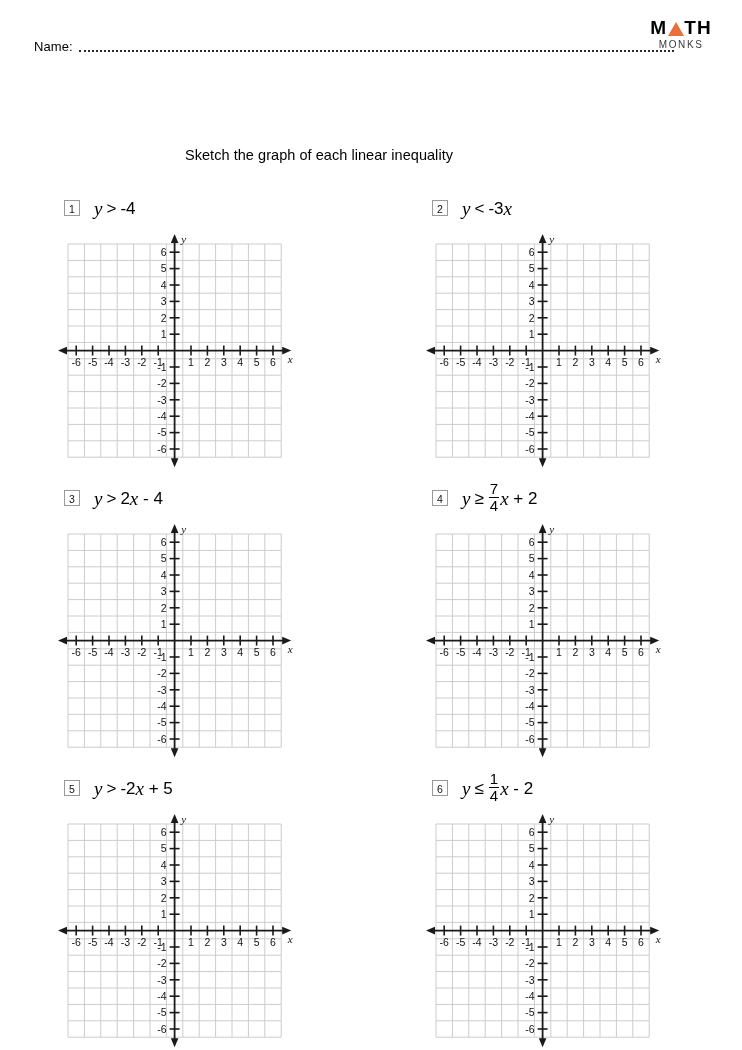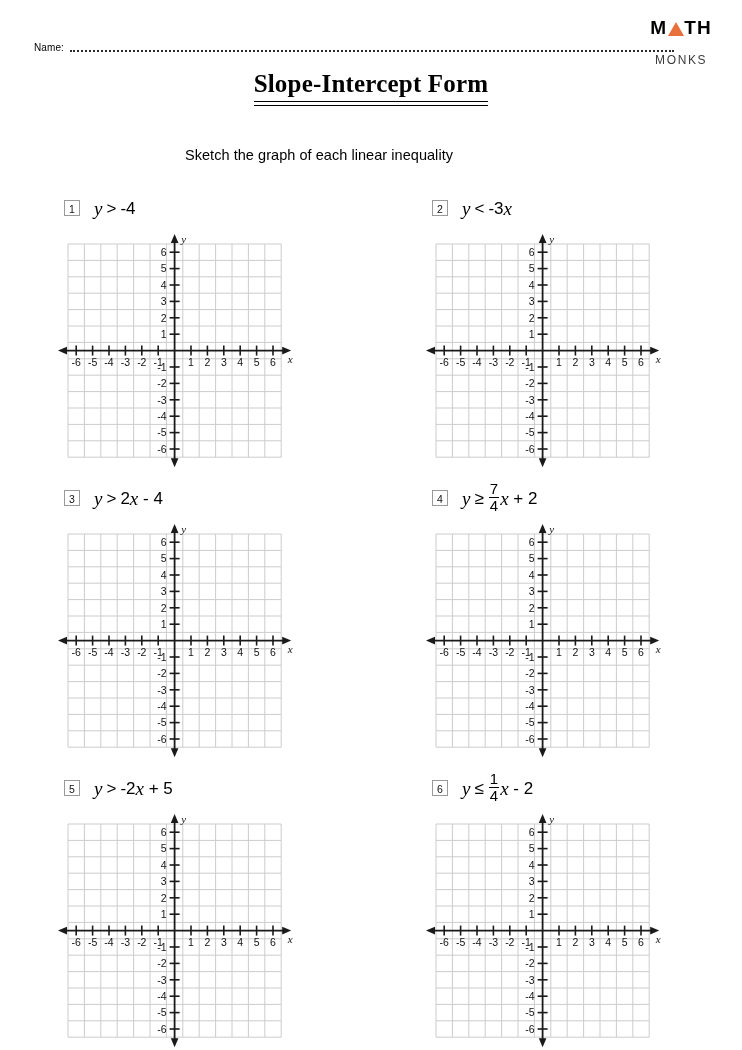--- a/index.html
+++ b/index.html
@@ -20,21 +20,21 @@
   .name-row {
     position: absolute;
     left: 34px;
     top: 26px;
     width: 640px;
     height: 28px;
     display: flex;
     align-items: flex-end;
   }
   .name-label {
-    font-size: 10px;
+    font-size: 13px;
     letter-spacing: 0.1px;
     line-height: 1;
     padding-bottom: 1px;
     white-space: nowrap;
   }
   .name-line {
     flex: 1;
     margin-left: 6px;
     margin-bottom: 2px;
     border-bottom: 2px dotted #2b2b2b;
@@ -62,23 +62,23 @@
     height: 0;
     border-left: 8px solid transparent;
     border-right: 8px solid transparent;
     border-bottom: 14px solid #e8703a;
     display: inline-block;
     margin: 0 0.5px;
     position: relative;
     top: 1px;
   }
   .logo-sub {
-    font-size: 12px;
+    font-size: 10px;
     letter-spacing: 1.6px;
-    margin-top: 17px;
+    margin-top: 3px;
     color: #3a3a3a;
     font-weight: 400;
   }
 
   .title {
     position: absolute;
     left: 0;
     top: 68px;
     width: 742px;
     text-align: center;
@@ -178,21 +178,20 @@
 <div class="logo">
   <div class="logo-main">
     <span>M</span>
     <span class="logo-tri"></span>
     <span>TH</span>
   </div>
   <div class="logo-sub">MONKS</div>
 </div>
 
 <div class="title">
-  <div><span class="title-l2">Slope-Intercept Form</span></div>
 </div>
 
 <div class="subtitle">Sketch the graph of each linear inequality</div>
 
 <div id="problems-root">
     <div class="problem" style="left: 64px; top: 196px;">
       <div class="prob-head">
         <div class="prob-num">1</div>
         <div class="prob-expr"><span class="it">y</span><span class="op">&gt;</span><span>-4</span></div>
       </div>

